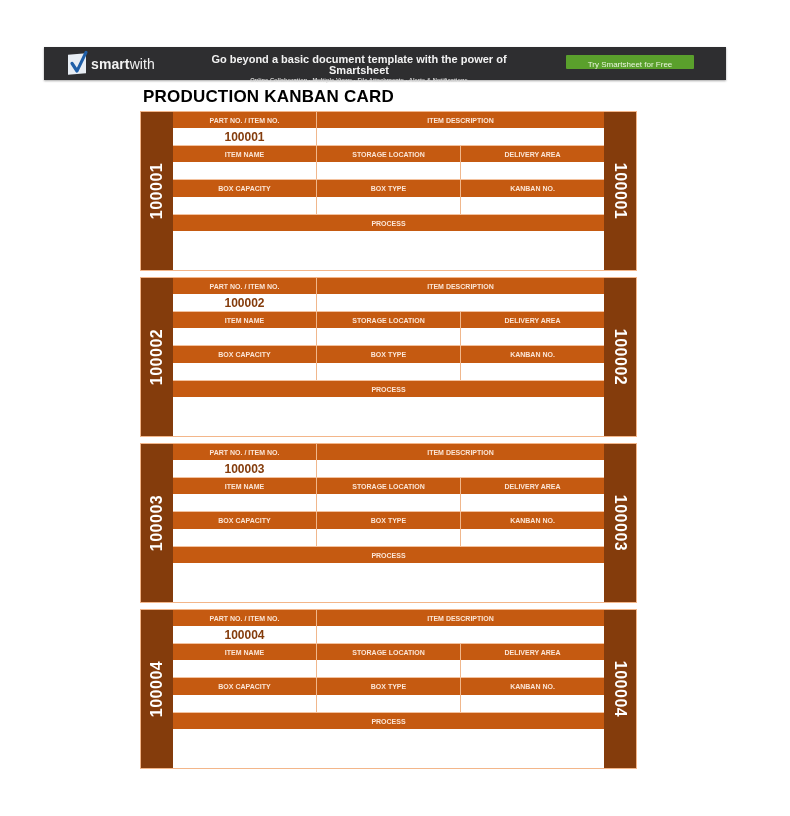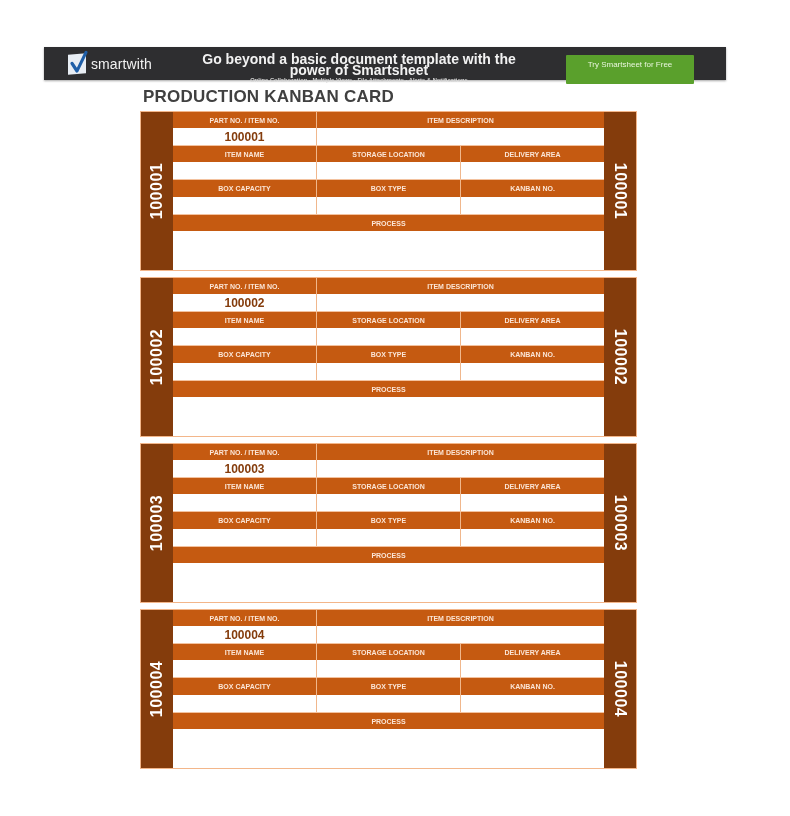--- a/index.html
+++ b/index.html
@@ -3,27 +3,27 @@
 <meta charset="utf-8">
 <style>
   html, body { margin:0; padding:0; background:#ffffff; }
   body { width:790px; height:816px; position:relative; overflow:hidden; font-family:"Liberation Sans", sans-serif; }
 
   .banner { position:absolute; left:44px; top:47px; width:682px; height:33px; background:#2e2e30; box-shadow:0 1px 2px rgba(0,0,0,0.35); }
   .logo { position:absolute; left:24px; top:6px; height:22px; display:flex; align-items:center; }
   .logo-box { width:18px; height:20px; background:#e8eef4; position:relative; margin-right:5px; transform:skewY(-4deg); }
   .logo-box svg { position:absolute; left:1px; top:-3px; }
   .logo-text { color:#f2f2f2; font-size:14px; letter-spacing:0.1px; }
-  .logo-text b { font-weight:normal; }
+  .logo-text b { font-weight:bold; }
   .tagline { position:absolute; left:150px; top:7px; width:330px; text-align:center; color:#f2f2f2; }
-  .tagline .main { font-size:14px; font-weight:bold; line-height:11px; }
+  .tagline .main { font-size:11px; font-weight:bold; line-height:11px; }
   .tagline .sub { font-size:5.8px; font-weight:bold; color:#d8d8d8; line-height:8px; }
-  .cta { position:absolute; left:522px; top:8px; width:128px; height:29px; background:#5aa02c; color:#e8f5dc; font-size:8px; text-align:center; line-height:19px; border-radius:1px; }
-
-  .title { position:absolute; left:143px; top:87px; font-size:17px; font-weight:bold; color:#404040; letter-spacing:0.2px; }
+  .cta { position:absolute; left:522px; top:8px; width:128px; height:14px; background:#5aa02c; color:#e8f5dc; font-size:8px; text-align:center; line-height:19px; border-radius:1px; }
+
+  .title { position:absolute; left:143px; top:87px; font-size:17px; font-weight:bold; color:#000000; letter-spacing:0.2px; }
 
   .card { position:absolute; left:140px; width:497px; height:160px; background:#f3b68a; }
   .side { position:absolute; top:1px; width:32px; height:158px; background:#843c0c; display:flex; align-items:center; justify-content:center; }
   .side.left { left:1px; }
   .side.right { left:464px; }
   .side span { color:#ffffff; font-weight:bold; font-size:16px; white-space:nowrap; display:block; letter-spacing:0.5px; }
   .side.left span { transform:rotate(-90deg); }
   .side.right span { transform:rotate(90deg); }
 
   .grid { position:absolute; left:33px; top:1px; width:431px; height:158px; background:#ffffff; }

